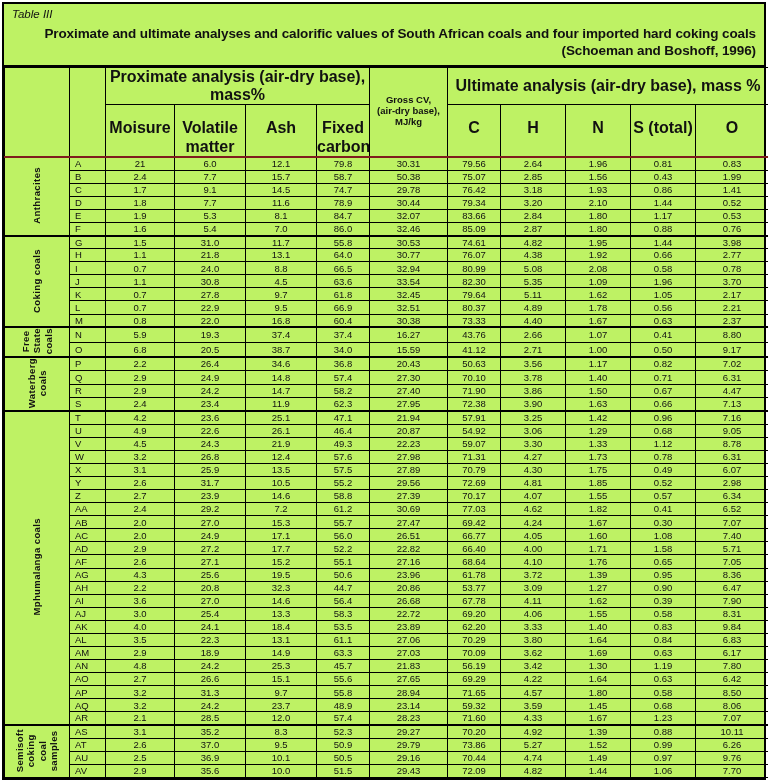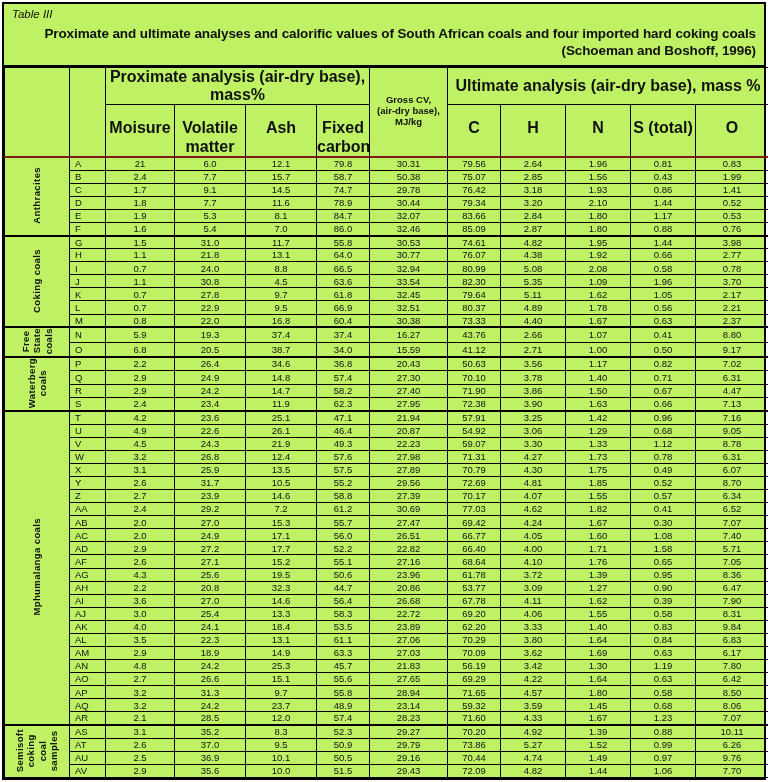--- a/index.html
+++ b/index.html
@@ -452,21 +452,21 @@
           <td class="id-cell">Y</td>
           <td class="val-cell">2.6</td>
           <td class="val-cell">31.7</td>
           <td class="val-cell">10.5</td>
           <td class="val-cell">55.2</td>
           <td class="val-cell">29.56</td>
           <td class="val-cell">72.69</td>
           <td class="val-cell">4.81</td>
           <td class="val-cell">1.85</td>
           <td class="val-cell">0.52</td>
-          <td class="val-cell">8.70</td>
+          <td class="val-cell">2.98</td>
         </tr>
         <tr>
           <td class="id-cell">Z</td>
           <td class="val-cell">2.7</td>
           <td class="val-cell">23.9</td>
           <td class="val-cell">14.6</td>
           <td class="val-cell">58.8</td>
           <td class="val-cell">27.39</td>
           <td class="val-cell">70.17</td>
           <td class="val-cell">4.07</td>

